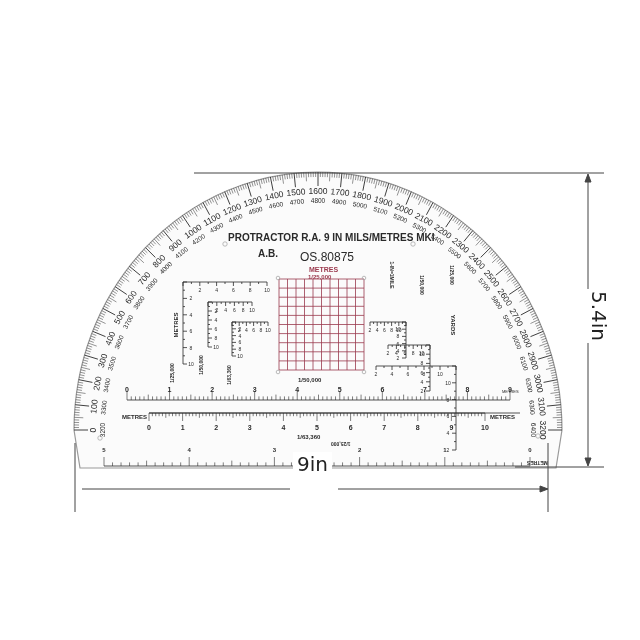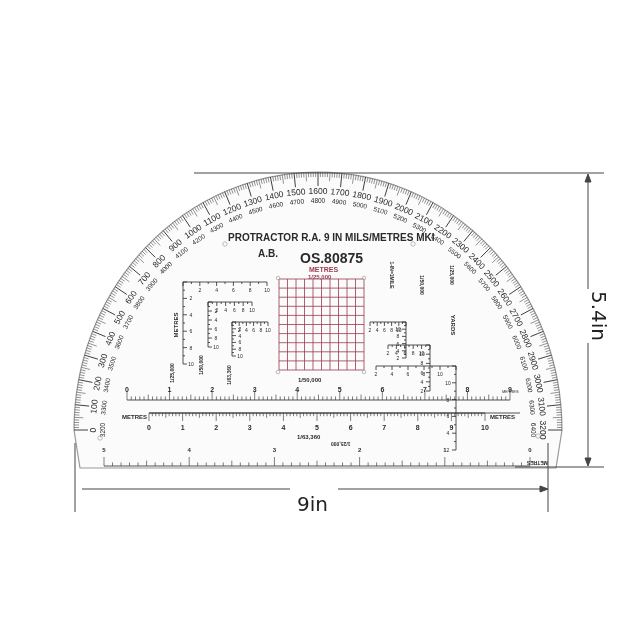--- a/index.html
+++ b/index.html
@@ -931,26 +931,26 @@
       <polygon points="588,174 585,182 591,182" fill="#444"></polygon>
       <polygon points="588,466 585,458 591,458" fill="#444"></polygon>
       <line x1="75" y1="443" x2="75" y2="512"></line>
       <line x1="548" y1="443" x2="548" y2="512"></line>
       <line x1="82" y1="489" x2="290" y2="489"></line>
       <line x1="338" y1="489" x2="546" y2="489"></line>
       <polygon points="548,489 540,486 540,492" fill="#444"></polygon>
     </g>
   </svg>
 
-  <div class="dim-label" style="left:293px;top:492px;text-align:right;">9in</div>
+  <div class="dim-label" style="left:293px;top:452px;text-align:right;">9in</div>
   <div class="dim-label" style="left:572px;top:300px;transform:rotate(90deg);transform-origin:center;padding:4px 2px;">5.4in</div>
 
   <div class="txt" style="left:228px;top:232px;font-size:10px;font-weight:bold;">PROTRACTOR R.A.  9 IN    MILS/METRES MKI</div>
   <div class="txt" style="left:258px;top:248px;font-size:10px;font-weight:bold;">A.B.</div>
-  <div class="txt" style="left:300px;top:250px;font-size:14px;font-weight:bold;">OS.80875</div>
+  <div class="txt" style="left:300px;top:250px;font-size:12px;font-weight:normal;">OS.80875</div>
 
   <div class="txt" style="left:309px;top:266px;font-size:7px;font-weight:bold;color:#9b3a4e;">METRES</div>
   <div class="txt" style="left:308px;top:274px;font-size:6px;font-weight:bold;color:#9b3a4e;">1/25,000</div>
 
   <div class="txt" style="left:298px;top:377px;font-size:6px;font-weight:bold;">1/50,000</div>
   <div class="txt" style="left:122px;top:414px;font-size:6px;font-weight:bold;">METRES</div>
   <div class="txt" style="left:490px;top:414px;font-size:6px;font-weight:bold;">METRES</div>
   <div class="txt" style="left:297px;top:434px;font-size:6px;font-weight:bold;">1/63,360</div>
   <div class="txt" style="left:331px;top:441px;font-size:5px;font-weight:bold;transform:rotate(180deg);">1/25,000</div>
   <div class="txt" style="left:527px;top:460px;font-size:5px;font-weight:bold;transform:rotate(180deg);">METRES</div>

